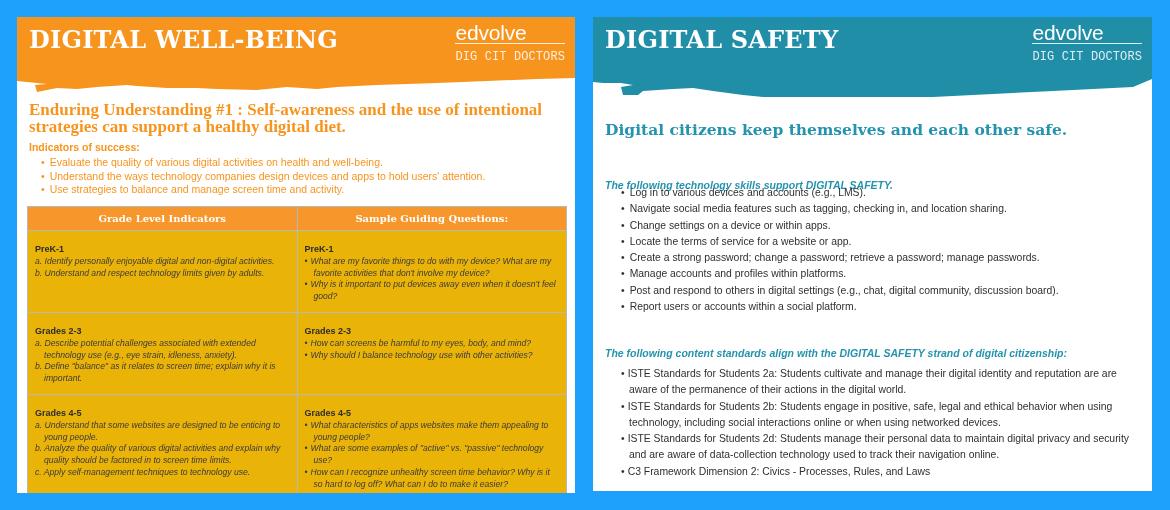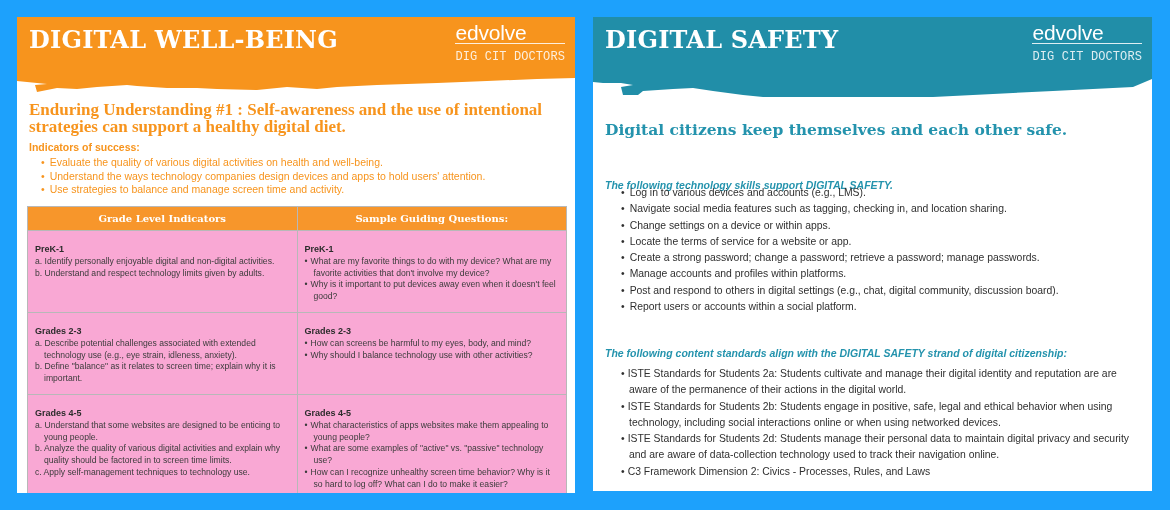--- a/index.html
+++ b/index.html
@@ -47,29 +47,29 @@
   .grade-table {
     position: absolute; left: 10px; top: 189px; width: 540px;
     border-collapse: collapse; table-layout: fixed;
   }
   .grade-table th {
     background: #f7962b; color: #ffffff; height: 24px;
     font-family: "DejaVu Serif", serif; font-weight: bold; font-size: 10px;
     border: 1px solid #b8b8b8; text-align: center;
   }
   .grade-table td {
-    background: #f9a8d4; border: 1px solid #b8b8b8; vertical-align: top;
+    background: #eab308; border: 1px solid #b8b8b8; vertical-align: top;
     padding: 13px 7px 6px 7px; font-size: 8.6px; line-height: 11.8px; color: #3b3b3b;
   }
   .grade-table tr.r1 td { height: 82px; }
   .grade-table tr.r2 td { height: 82px; }
   .grade-table tr.r3 td { height: 100px; }
   .cell-title { font-weight: bold; font-size: 9px; color: #2c2c2c; }
   .cell-items { list-style: none; }
-  .cell-items li { padding-left: 9px; text-indent: -9px; }
+  .cell-items li { padding-left: 9px; text-indent: -9px; font-style: italic; }
   .q-items li::before { content: "\2022"; margin-right: 3px; }
 
   
   .safety-heading {
     position: absolute; left: 12px; top: 103px;
     font-family: "DejaVu Serif", serif; font-weight: bold;
     font-size: 15.5px; color: #2493ad;
   }
   .sub-heading {
     position: absolute; left: 12px;

